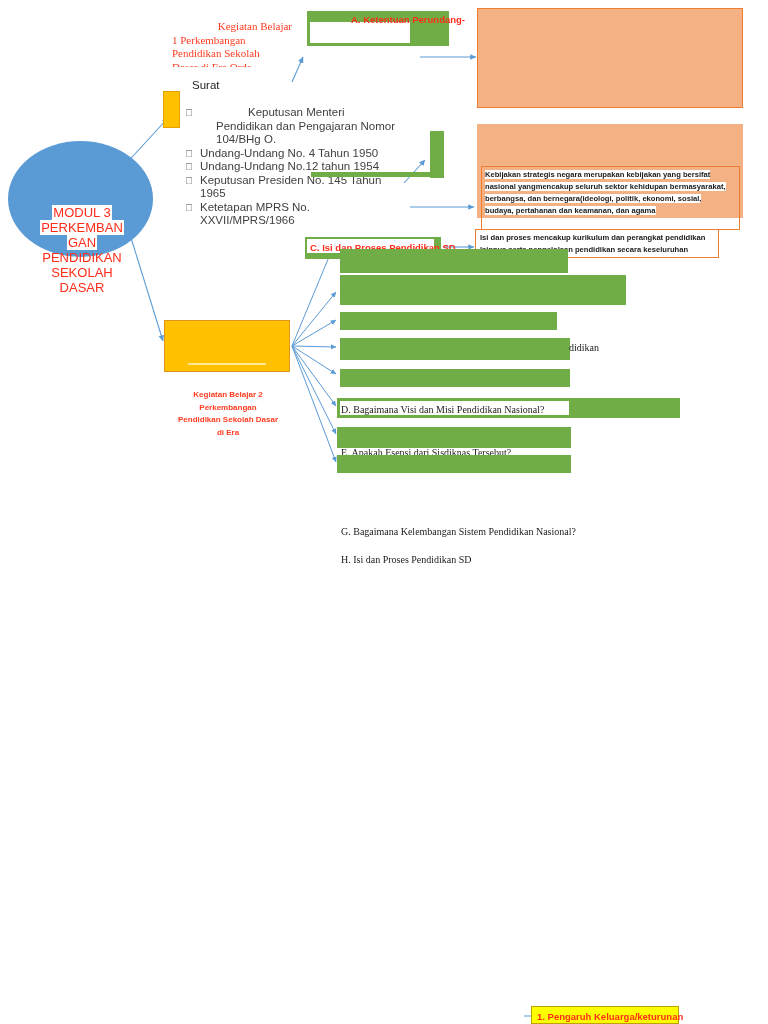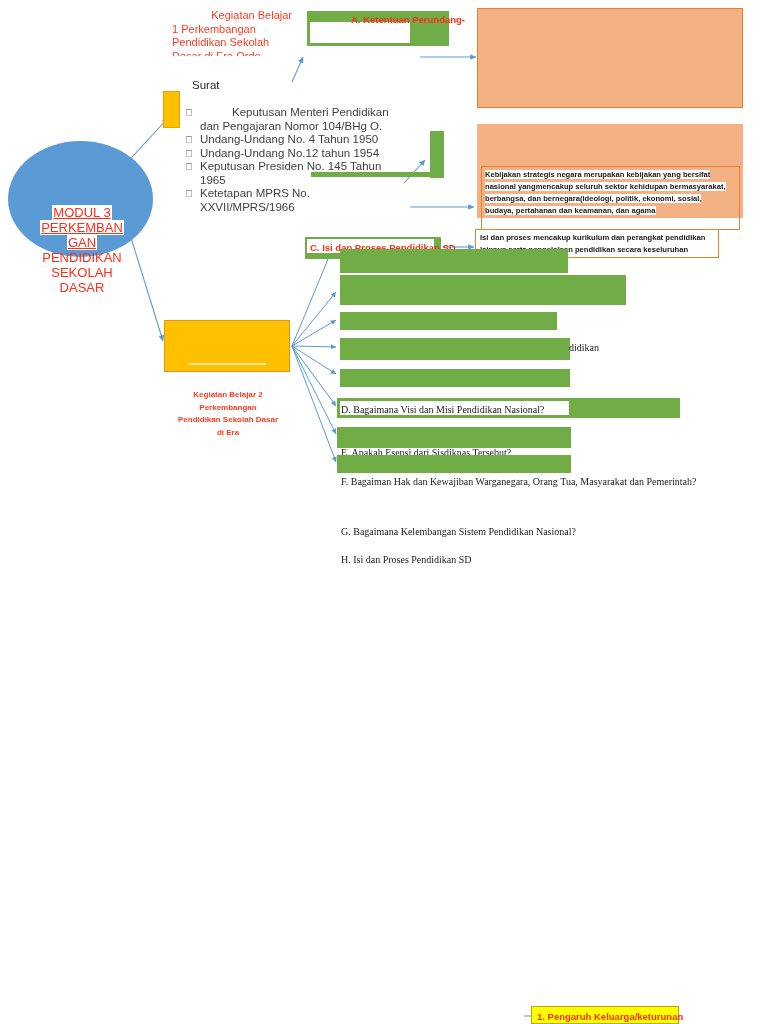--- a/index.html
+++ b/index.html
@@ -22,21 +22,21 @@
     border-radius:50%;
   }
   .ellipse-label{
     position:absolute;left:0;right:0;
     text-align:center;
     color:#FF2D1A;
     font-size:13px;
     line-height:15px;
     font-family:"Liberation Sans", sans-serif;
   }
-  .ellipse-label span.hl{background:#ffffff;padding:0 1px;text-decoration:underline;}
+  .ellipse-label span.hl{background:#ffffff;padding:0 1px;}
 
   
   .orange-bar{background:#FFC000;border:1px solid #E8A200;}
   .orange-big{background:#FFC000;border:1px solid #E0951B;}
   .orange-big .underline{
     position:absolute;left:50%;transform:translateX(-50%);
     bottom:6px;width:78px;height:2px;background:#FFE699;
   }
 
   
@@ -145,21 +145,21 @@
       <path d="M292,346 L336,406"></path>
       <path d="M292,346 L336,434"></path>
       <path d="M292,346 L336,462"></path>
     </g>
 
     <g stroke="#5B9BD5" stroke-width="1.0" fill="none">
       <path d="M524,1016 L531,1016"></path>
     </g>
   </svg>
 
-  <div class="abs red-title" style="left:172px;top:9px;width:120px;text-align:left;">
+  <div class="abs red-title" style="left:172px;top:20px;width:120px;text-align:left;font-family:Liberation Serif, serif;">
     <div style="text-align:right;">Kegiatan Belajar</div>
     <div>1 Perkembangan</div>
     <div>Pendidikan Sekolah</div>
     <div style="height:6px;overflow:hidden;">Dasar di Era Orde</div>
   </div>
 
   <div class="abs green-frame" style="left:307px;top:11px;width:142px;height:35px;">
     <div class="inner" style="left:3px;top:11px;width:100px;height:21px;"></div>
   </div>
   <div class="abs red-head" style="left:311px;top:14px;width:140px;white-space:nowrap;margin-left:40px;">A. Ketentuan Perundang-</div>
@@ -167,21 +167,21 @@
   <div class="abs salmon" style="left:477px;top:8px;width:266px;height:100px;"></div>
 
   <div class="abs body-text" style="left:192px;top:79px;">Surat</div>
 
   <div class="abs orange-bar" style="left:163px;top:91px;width:17px;height:37px;"></div>
 
   <div class="abs" style="left:185px;top:106px;width:215px;">
     <ul class="ul-list list-text">
       <li>
         <span class="bullet tofu">⎕</span>
-        <span style="text-indent:32px;display:block;">Keputusan Menteri Pendidikan dan Pengajaran Nomor 104/BHg O.</span>
+        <span style="text-indent:32px;display:block;margin-left:16px;">Keputusan Menteri Pendidikan dan Pengajaran Nomor 104/BHg O.</span>
       </li>
       <li>
         <span class="bullet tofu">⎕</span>
         <span>Undang-Undang No. 4 Tahun 1950</span>
       </li>
       <li>
         <span class="bullet tofu">⎕</span>
         <span>Undang-Undang No.12 tahun 1954</span>
       </li>
       <li>
@@ -249,21 +249,20 @@
   <div class="abs green" style="left:340px;top:369px;width:230px;height:18px;"></div>
 
   <div class="abs green" style="left:337px;top:398px;width:343px;height:20px;"></div>
   <div class="abs" style="left:340px;top:401px;width:229px;height:14px;background:#ffffff;"></div>
   <div class="abs serif-text" style="left:341px;top:403px;white-space:nowrap;">D. Bagaimana Visi dan Misi Pendidikan Nasional?</div>
 
   <div class="abs green" style="left:337px;top:427px;width:234px;height:21px;"></div>
   <div class="abs serif-text" style="left:341px;top:446px;white-space:nowrap;">E. Apakah Esensi dari Sisdiknas Tersebut?</div>
 
   <div class="abs green" style="left:337px;top:455px;width:234px;height:18px;"></div>
-  <div class="abs serif-text" style="left:341px;top:475px;white-space:nowrap;">F. Bagaiman Hak dan Kewajiban Warganegara, Orang Tua, Masyarakat dan Pemerintah?</div>
 
   <div class="abs serif-text" style="left:341px;top:525px;white-space:nowrap;">G. Bagaimana Kelembangan Sistem Pendidikan Nasional?</div>
 
   <div class="abs serif-text" style="left:341px;top:553px;white-space:nowrap;">H. Isi dan Proses Pendidikan SD</div>
 
   <div class="abs yellow" style="left:531px;top:1006px;width:148px;height:18px;"></div>
   <div class="abs red-head" style="left:537px;top:1011px;white-space:nowrap;">1. Pengaruh Keluarga/keturunan</div>
 
 </div>
 

